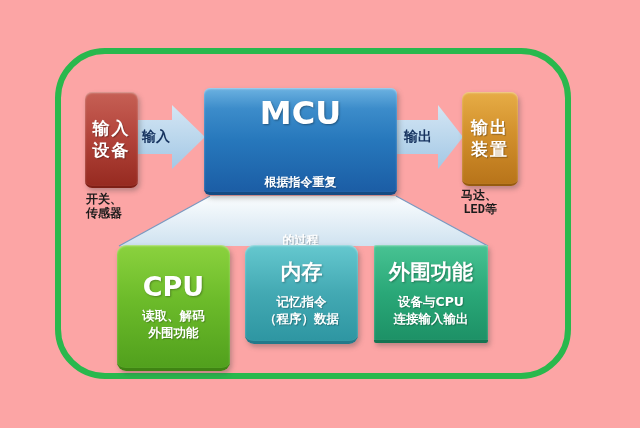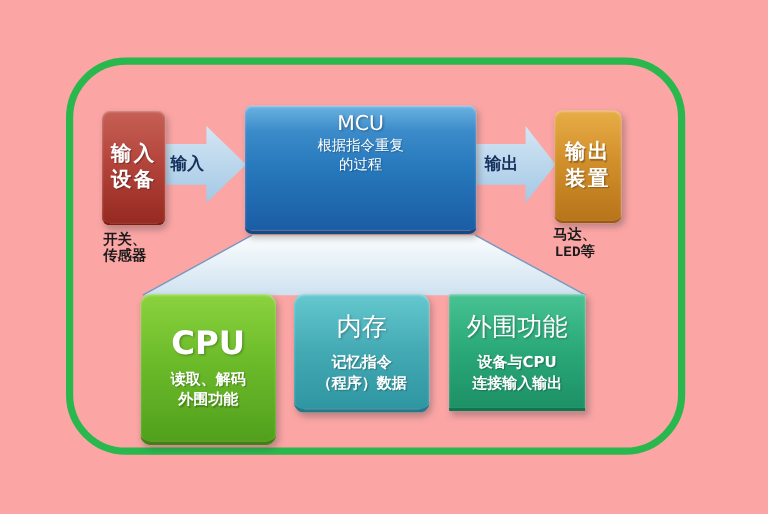--- a/index.html
+++ b/index.html
@@ -64,31 +64,32 @@
   .mcu-box {
     left: 204px; top: 88px;
     width: 193px; height: 107px;
     border-radius: 6px;
     background: linear-gradient(180deg, #6cb2e1 0%, #3c8cca 20%, #2778bc 50%, #1b5da5 100%);
     border-bottom: 3px solid #144a82;
     justify-content: flex-start;
     padding-top: 5px;
   }
   .mcu-title {
-    font-size: 17px;
-    font-weight: normal;
+    font-size: 32px;
+    font-weight: bold;
     line-height: 1.25;
     text-shadow: 1px 1px 2px rgba(0,0,0,0.35);
     text-align: center;
   }
   .mcu-desc {
     font-size: 12px;
-    font-weight: normal;
+    font-weight: bold;
     line-height: 1.3;
     text-shadow: 1px 1px 1px rgba(0,0,0,0.25);
+    margin-top: 42px;
   }
   
   .cpu-box {
     left: 117px; top: 245px;
     width: 113px; height: 126px;
     border-radius: 9px;
     background: linear-gradient(180deg, #8bd23e 0%, #6cbb2a 45%, #51a01d 100%);
     border-bottom: 3px solid #3f8413;
   }
   .memory-box {
@@ -106,39 +107,39 @@
     border-bottom: 3px solid #147351;
   }
   .bottom-title-latin {
     font-size: 27px;
     font-weight: bold;
     margin-bottom: 6px;
     text-shadow: 1px 1px 2px rgba(0,0,0,0.3);
   }
   .bottom-title-cjk {
     font-size: 21px;
-    font-weight: normal;
+    font-weight: bold;
     margin-bottom: 8px;
     text-shadow: 1px 1px 2px rgba(0,0,0,0.3);
   }
   .bottom-desc {
     font-size: 12.5px;
     font-weight: bold;
     line-height: 1.35;
     text-shadow: 1px 1px 1px rgba(0,0,0,0.25);
   }
   
   .caption {
     position: absolute;
     z-index: 2;
     font-size: 12px;
     font-weight: bold;
     color: #1b1b1b;
     line-height: 1.2;
-    text-align: center;
+    text-align: right;
   }
   .input-caption { left: 86px; top: 192px; }
   .output-caption { left: 461px; top: 189px; font-family: Liberation Mono, monospace; }
   
   .arrow-label {
     position: absolute;
     z-index: 2;
     width: 38px;
     text-align: center;
     font-size: 14px;

